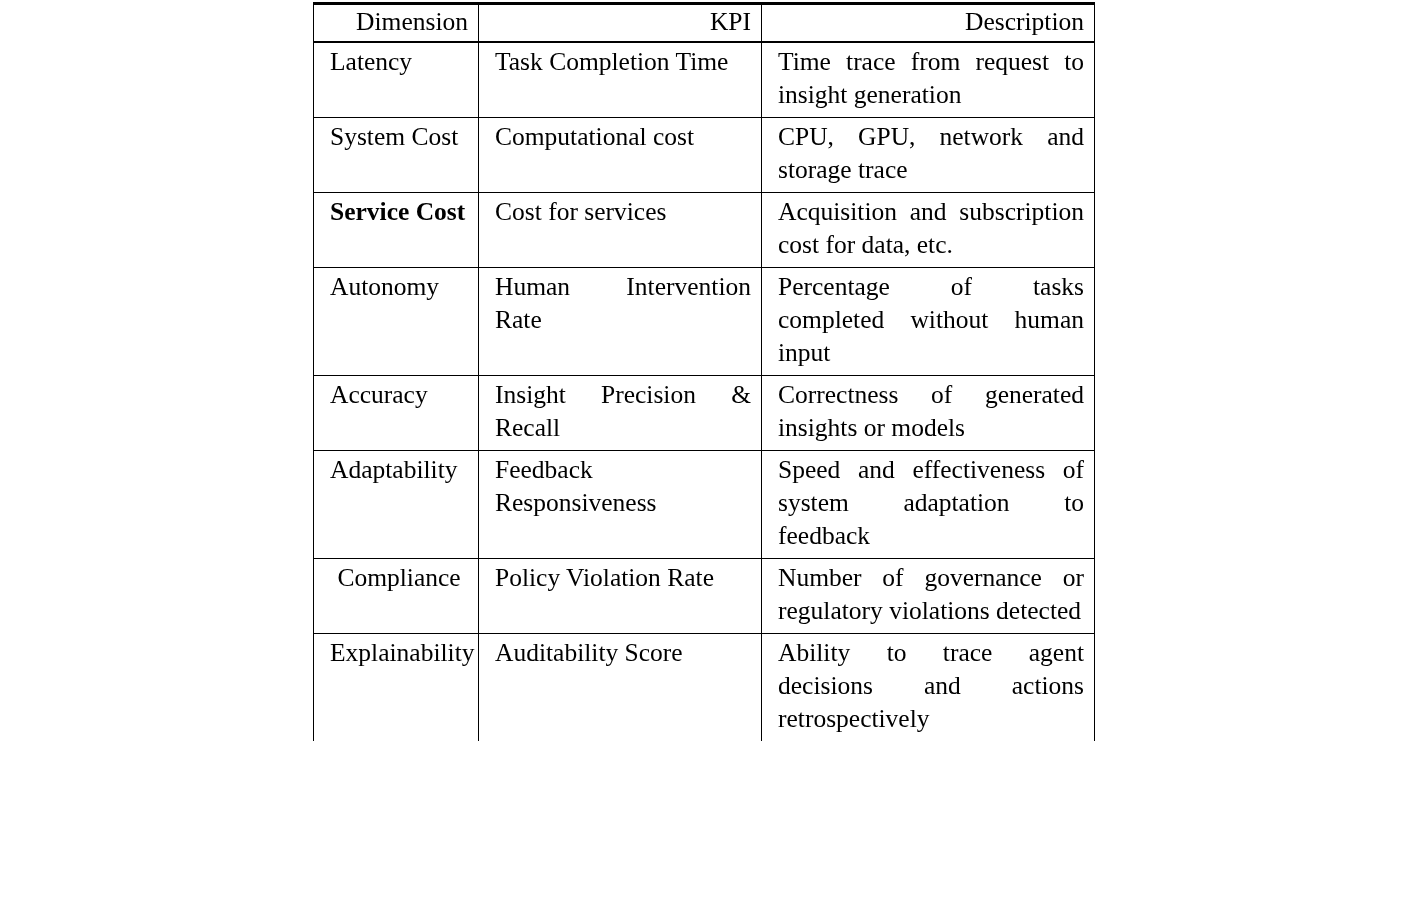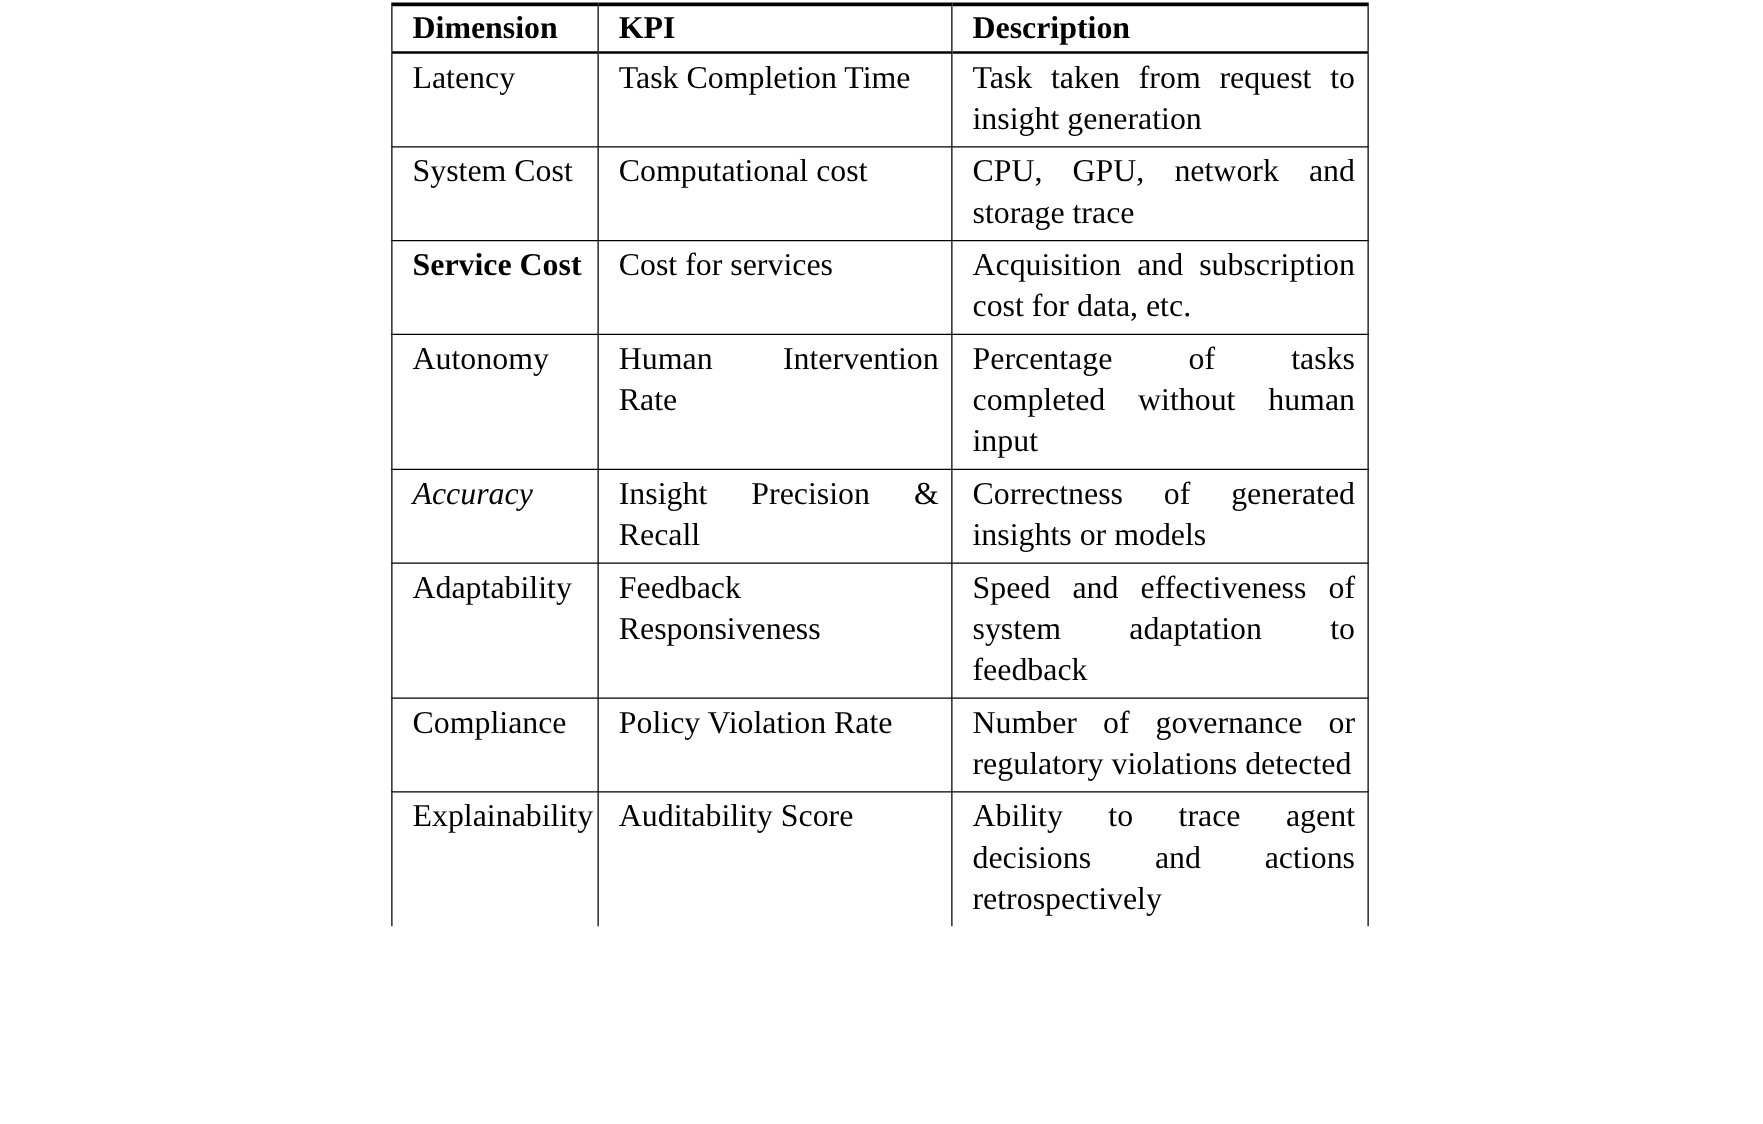--- a/index.html
+++ b/index.html
@@ -46,22 +46,22 @@
     text-align: justify;
     text-justify: inter-word;
     -webkit-hyphens: manual;
     hyphens: manual;
     overflow: visible;
     white-space: normal;
   }
 
   
   #kpi-table thead th {
-    font-weight: bold;
-    text-align: left;
+    font-weight: normal;
+    text-align: right;
     border-top: 3px solid #000000;
     border-bottom: 2px solid #000000;
     padding-top: 0px;
     padding-bottom: 3px;
   }
 
   
   #kpi-table tbody td {
     border-top: 1px solid #000000;
     border-bottom: 1px solid #000000;
@@ -95,49 +95,49 @@
         <th>Dimension</th>
         <th>KPI</th>
         <th>Description</th>
       </tr>
     </thead>
 
     <tbody>
       <tr>
         <td class="dimension" style="overflow: visible;">Latency</td>
         <td class="kpi">Task Completion Time</td>
-        <td class="desc">Task taken from request to insight generation</td>
+        <td class="desc">Time trace from request to insight generation</td>
       </tr>
       <tr>
         <td class="dimension" style="overflow: visible;">System Cost</td>
         <td class="kpi">Computational cost</td>
         <td class="desc">CPU, GPU, network and storage trace</td>
       </tr>
       <tr>
         <td class="dimension" style="overflow: visible; font-weight: bold;">Service Cost</td>
         <td class="kpi">Cost for services</td>
         <td class="desc">Acquisition and subscription cost for data, etc.</td>
       </tr>
       <tr>
         <td class="dimension" style="overflow: visible;">Autonomy</td>
         <td class="kpi">Human Intervention Rate</td>
         <td class="desc">Percentage of tasks completed without human input</td>
       </tr>
       <tr>
-        <td class="dimension" style="overflow: visible; font-style: italic;">Accuracy</td>
+        <td class="dimension" style="overflow: visible;">Accuracy</td>
         <td class="kpi">Insight Precision &amp; Recall</td>
         <td class="desc">Correctness of generated insights or models</td>
       </tr>
       <tr>
         <td class="dimension" style="overflow: visible;">Adaptability</td>
         <td class="kpi">Feedback Responsiveness</td>
         <td class="desc">Speed and effectiveness of system adaptation to feedback</td>
       </tr>
       <tr>
-        <td class="dimension" style="overflow: visible;">Compliance</td>
+        <td class="dimension" style="overflow: visible; text-align: center;">Compliance</td>
         <td class="kpi">Policy Violation Rate</td>
         <td class="desc">Number of governance or regulatory violations detected</td>
       </tr>
       <tr>
         <td class="dimension" style="overflow: visible;">Explainability</td>
         <td class="kpi">Auditability Score</td>
         <td class="desc">Ability to trace agent decisions and actions retrospectively</td>
       </tr>
     </tbody>
   </table>

